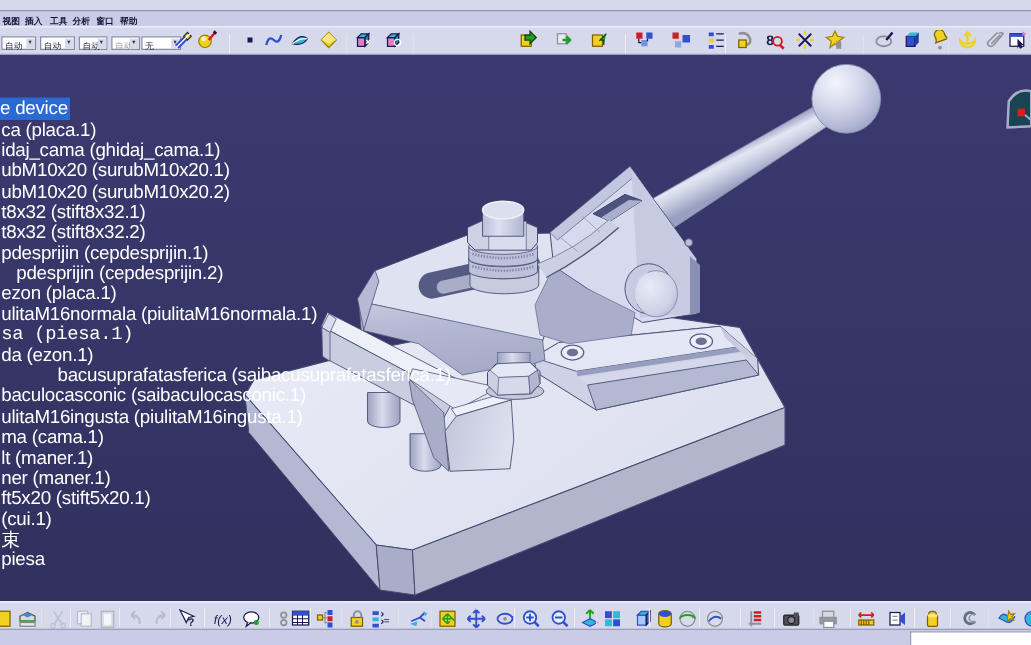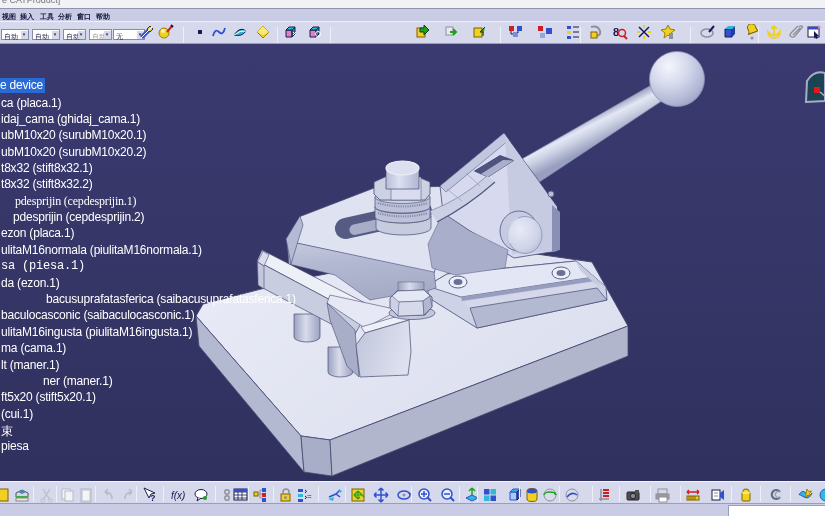--- a/index.html
+++ b/index.html
@@ -5,21 +5,21 @@
 #app{position:relative;width:825px;height:516px;background:#d6d9ec}
 #title{position:absolute;left:0;top:0;width:825px;height:8px;background:#f2f2f4;overflow:hidden}
 #title span{position:absolute;left:2px;top:-5px;font-size:9px;color:#777}
 #menu{position:absolute;left:0;top:8px;width:825px;height:13px;background:#c9cce4;border-top:1px solid #8f92b0}
 #menu span{position:absolute;top:3px;font-size:7px;font-weight:bold;color:#14143a;letter-spacing:0}
 #tbar{position:absolute;left:0;top:21px;width:825px;height:23px;background:#d6d9ec;border-top:1px solid #eef0f8;border-bottom:1px solid #9a9dbc}
 .combo{position:absolute;top:7px;height:11px;background:#fff;border:1px solid #888ca8;font-size:7px;color:#23234a}
 .combo i{font-style:normal;position:absolute;left:2px;top:1.5px}
 .combo b{position:absolute;right:0.5px;top:1px;width:7px;height:7.5px;background:#d6d9ec;font-size:5px;color:#333;text-align:center;line-height:7px;font-weight:normal}
 #vp{position:absolute;left:0;top:44px;width:825px;height:437px;background:linear-gradient(#3a3a70,#31315f)}
-#tree div{position:absolute;font-size:12px;color:#fff;white-space:nowrap;letter-spacing:-0.2px}
+#tree div{position:absolute;font-size:15px;color:#fff;white-space:nowrap;letter-spacing:-0.2px}
 #sel{position:absolute;left:0;top:0;background:#2a6ad4;color:#fff;padding:0 2px 1px 0;font-size:9.5px}
 #btbar{position:absolute;left:0;top:481px;width:825px;height:22px;background:#d6d9ec;border-top:1px solid #f0f2fa}
 #status{position:absolute;left:0;top:503px;width:825px;height:13px;background:#c9cce4;border-top:1px solid #9a9dbc}
 #sfield{position:absolute;left:728px;top:505px;width:98px;height:12px;background:#fff;border:1px solid #9a9dbc;border-right:none}
 .ic{position:absolute;width:16px;height:16px}
 </style></head><body>
 <div id="app">
   <div id="vp">
     <svg id="model" width="825" height="437" viewBox="0 44 825 437" style="position:absolute;left:0;top:0">
     <defs>
@@ -151,41 +151,38 @@
       <line x1="32" y1="30" x2="38" y2="35" stroke="#a8accc" stroke-width="1.5"></line>
     </svg>
     <div id="tree">
         <div id="sel" style="top: 34px;">e device</div>
         <div style="left: 1px; top: 52px;">ca (placa.1)</div>
         <div style="left: 1px; top: 68px;">idaj_cama (ghidaj_cama.1)</div>
         <div style="left: 1px; top: 84px;">ubM10x20 (surubM10x20.1)</div>
         <div style="left: 1px; top: 101px;">ubM10x20 (surubM10x20.2)</div>
         <div style="left: 1px; top: 117px;">t8x32 (stift8x32.1)</div>
         <div style="left: 1px; top: 133px;">t8x32 (stift8x32.2)</div>
-        <div style="left: 15px; top: 150px; font-family: Liberation Serif, serif;">pdesprijin (cepdesprijin.1)</div>
+        <div style="left: 1px; top: 150px;">pdesprijin (cepdesprijin.1)</div>
         <div style="left: 13px; top: 166px;">pdesprijin (cepdesprijin.2)</div>
         <div style="left: 1px; top: 182px;">ezon (placa.1)</div>
         <div style="left: 1px; top: 199px;">ulitaM16normala (piulitaM16normala.1)</div>
         <div style="left: 1px; top: 215px; font-family: Liberation Mono, monospace;">sa (piesa.1)</div>
         <div style="left: 1px; top: 232px;">da (ezon.1)</div>
         <div style="left: 1px; top: 248px; padding-left: 45px;">bacusuprafatasferica (saibacusuprafatasferica.1)</div>
         <div style="left: 1px; top: 264px;">baculocasconic (saibaculocasconic.1)</div>
         <div style="left: 1px; top: 281px;">ulitaM16ingusta (piulitaM16ingusta.1)</div>
         <div style="left: 1px; top: 297px;">ma (cama.1)</div>
         <div style="left: 1px; top: 314px;">lt (maner.1)</div>
-        <div style="left: 16px; top: 330px; padding-left: 27px;">ner (maner.1)</div>
+        <div style="left: 1px; top: 330px;">ner (maner.1)</div>
         <div style="left: 1px; top: 346px;">ft5x20 (stift5x20.1)</div>
         <div style="left: 1px; top: 363px;"> (cui.1)</div>
         <div style="left: 1px; top: 379px;">束</div>
         <div style="left: 1px; top: 395px;">piesa</div>
       </div>
   </div>
-  <div id="title">
-      <span>e CATProduct]</span>
-    </div>
   <div id="menu">
       <span style="left: 2px;">视图</span>
       <span style="left: 20px;">插入</span>
       <span style="left: 40px;">工具</span>
       <span style="left: 58px;">分析</span>
       <span style="left: 77px;">窗口</span>
       <span style="left: 96px;">帮助</span>
     </div>
   <div id="tbar">
       <div class="combo" style="left: 1px; width: 28px;">

